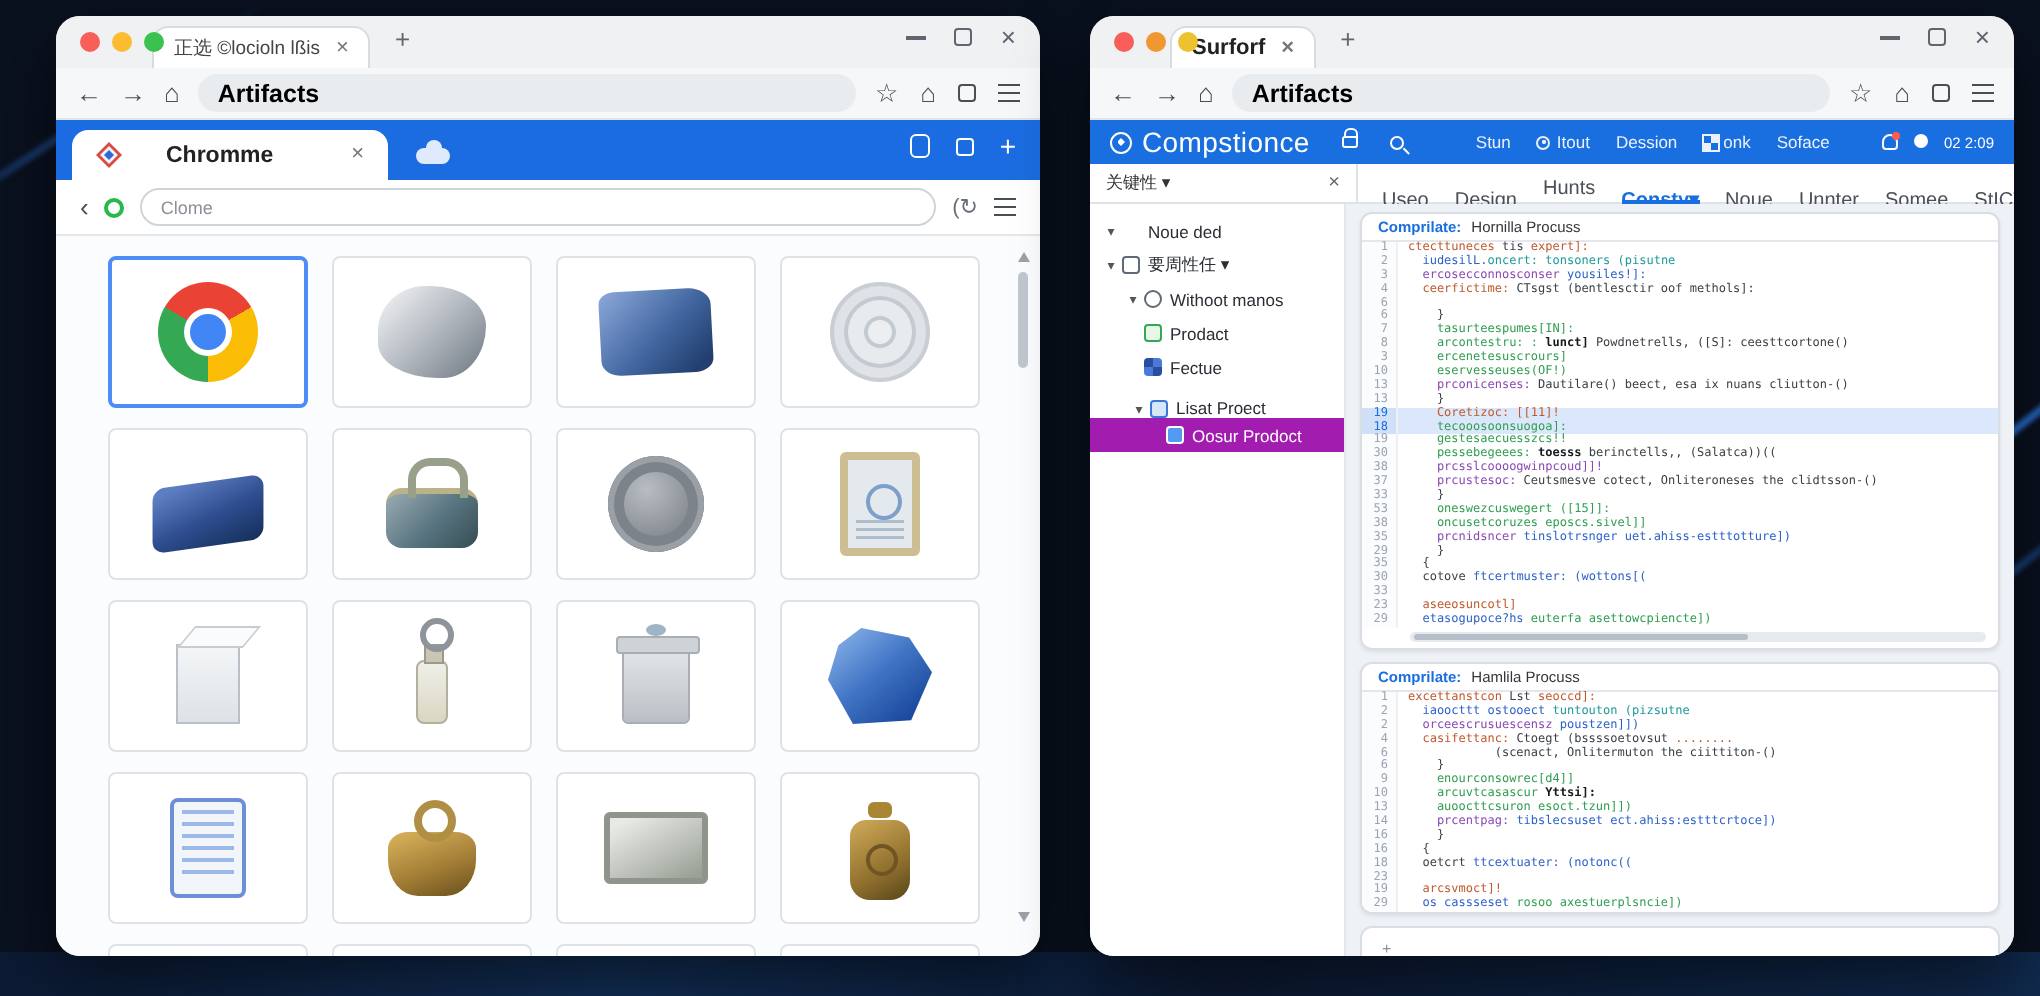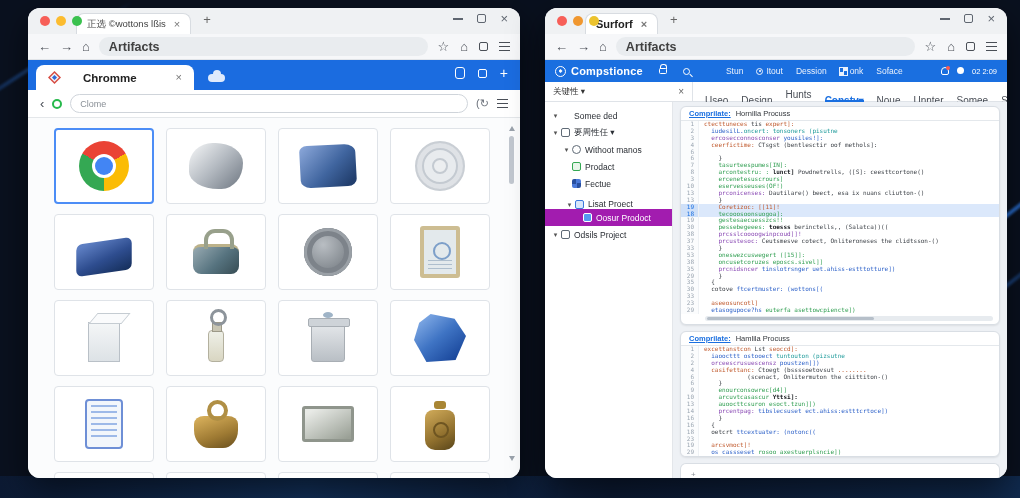--- a/index.html
+++ b/index.html
@@ -34,21 +34,21 @@
   .tb-plus { color:#666; font-size:13px; margin-left:12px; align-self:center; padding-bottom:4px; }
   .winctl { position:absolute; right:12px; top:6px; display:flex; gap:14px; align-items:center; }
   .wc-min { width:10px; height:2px; background:#5f6670; }
   .wc-max { width:9px; height:9px; border:1.5px solid #5f6670; border-radius:2px; }
   .wc-close { color:#5f6670; font-size:13px; line-height:9px; }
 
   .navbar { height:26px; background:#f6f7f9; border-bottom:1px solid #e1e4e8;
     display:flex; align-items:center; gap:9px; padding:0 10px; }
   .nav-ic { color:#4a4f57; font-size:13px; line-height:1; }
   .urlpill { flex:1; height:19px; background:#e9ecef; border-radius:11px; display:flex; align-items:center;
-    padding:0 10px; font-size:12.5px; font-weight:bold; color:#404040; }
+    padding:0 10px; font-size:12.5px; font-weight:bold; color:#000000; }
   .nav-right { display:flex; gap:11px; align-items:center; }
   .nav-sq { width:9px; height:9px; border:1.4px solid #4a4f57; border-radius:2px; }
   .burger { width:11px; height:9px; border-top:1.6px solid #4a4f57; border-bottom:1.6px solid #4a4f57; position:relative; }
   .burger::after { content:''; position:absolute; left:0; right:0; top:2.6px; height:1.6px; background:#4a4f57; }
 
   
   .bluebar { height:30px; background:#1b6ce0; display:flex; align-items:flex-end; position:relative; }
   .chr-tab { height:25px; background:#fff; border-radius:8px 8px 0 0; margin-left:8px; display:flex;
     align-items:center; gap:22px; padding:0 12px; width:158px; }
   .chr-tab .label { font-size:11.5px; font-weight:bold; color:#222; flex:1; }
@@ -145,41 +145,41 @@
   .vs-up, .vs-down { position:absolute; left:1px; width:0; height:0; border-left:3.5px solid transparent; border-right:3.5px solid transparent; }
   .vs-up { top:0; border-bottom:5px solid #9aa2ac; }
   .vs-down { top:330px; border-top:5px solid #9aa2ac; }
   .vs-thumb { position:absolute; left:1px; top:10px; width:5px; height:48px; background:#c1c7cf; border-radius:3px; }
 
   
   .appbar { height:22px; background:#1a6fe0; display:flex; align-items:center; padding:0 10px; gap:10px; color:#fff; }
   .brandwrap { display:flex; align-items:center; gap:5px; }
   .brand-ic { width:11px; height:11px; border:1.6px solid #fff; border-radius:50%; position:relative; }
   .brand-ic::after { content:''; position:absolute; inset:2.5px; background:#fff; clip-path:polygon(50% 0,100% 50%,50% 100%,0 50%); }
-  .brand { font-size:11px; font-weight:bold; letter-spacing:.2px; }
+  .brand { font-size:14px; font-weight:normal; letter-spacing:.2px; }
   .ab-lock { width:8px; height:6px; border:1.3px solid #fff; border-radius:1.5px; position:relative; margin-left:6px; }
   .ab-lock::before { content:''; position:absolute; width:5px; height:4px; border:1.3px solid #fff; border-bottom:none;
     border-radius:3px 3px 0 0; top:-5px; left:0.2px; }
   .ab-search { width:7px; height:7px; border:1.4px solid #fff; border-radius:50%; position:relative; margin-left:6px; }
   .ab-search::after { content:''; position:absolute; width:4px; height:1.4px; background:#fff; top:6.5px; left:5px;
     transform:rotate(45deg); }
   #appbar-menu { display:flex; gap:13px; align-items:center; margin-left:8px;padding-left:18px; }
   .menu-item { font-size:8.5px; color:#eaf1fc; display:flex; align-items:center; gap:3px; }
   .mi-gear { width:7px; height:7px; border:1.3px solid #eaf1fc; border-radius:50%; position:relative; }
   .mi-gear::after { content:''; position:absolute; inset:1.8px; background:#eaf1fc; border-radius:50%; }
   .mi-grid { width:7px; height:7px; background:conic-gradient(#eaf1fc 0 25%, transparent 0 50%, #eaf1fc 0 75%, transparent 0); outline:1px solid #eaf1fc; }
   .ab-right { margin-left:auto; display:flex; gap:8px; }
   .ab-bell { width:8px; height:8px; border:1.3px solid #fff; border-radius:50% 50% 2px 2px; position:relative; }
   .ab-bell::after { content:''; position:absolute; width:4px; height:4px; background:#ff5a4e; border-radius:50%; top:-2px; right:-2px; }
   .ab-dot { width:7px; height:7px; background:#fff; border-radius:50%; }
   .ab-time { font-size:7.5px; color:#ffffff; }
 
   
   .tabstrip { height:20px; background:#fff; border-bottom:1px solid #dfe3e8; display:flex; align-items:stretch; }
-  .ts-left { width:148px; flex:none; display:flex; align-items:center; padding:0 8px; border-right:1px solid #dfe3e8; }
+  .ts-left { width:134px; flex:none; display:flex; align-items:center; padding:0 8px; border-right:1px solid #dfe3e8; }
   .ts-title { font-size:8.5px; color:#333; flex:1; }
   .ts-close { font-size:10px; color:#666; }
   #rw-tabs { display:flex; align-items:stretch; gap:13px; padding:0 12px; }
   .rtab { font-size:10px; color:#4a4f57; display:flex; align-items:center; border-bottom:2px solid transparent; padding-top:18px; }
   .rtab.active { color:#1a6fe0; border-bottom-color:#1a6fe0; font-weight:bold; }
 
   
   .rbody { display:flex; height:376px; }
   .sidebar { width:128px; flex:none; background:#fff; border-right:1px solid #e3e6ea; padding-top:5px; }
   .trow { height:17px; display:flex; align-items:center; font-size:8.5px; color:#2a2e34; }
@@ -192,21 +192,21 @@
   .ti-circle { border:1.4px solid #5f6a76; border-radius:50%; background:#fff; }
   .ti-green { background:#e8f6ea; border:1.4px solid #34a853; }
   .ti-grid { background:conic-gradient(#4a79d9 0 25%, #284f9f 0 50%, #4a79d9 0 75%, #284f9f 0); }
   .ti-bluerect { background:#d7e6fb; border:1.4px solid #3b78dd; }
   .ti-bluerect2 { background:#559af2; border:1.4px solid #fff; }
 
   .main { flex:1; background:#eef1f5; padding:4px 7px; overflow:hidden; }
   .codepanel { background:#fff; border:1px solid #d9dee4; border-radius:6px; margin-bottom:6px;
     box-shadow:0 1px 2px rgba(0,0,0,.08); overflow:hidden; }
   .cp-head { height:14px; display:flex; align-items:center; gap:5px; padding:0 8px; border-bottom:1px solid #e4e8ec; }
-  .cp-label { font-size:7.5px; font-weight:bold; color:#1a6fe0;text-decoration:underline; }
+  .cp-label { font-size:7.5px; font-weight:bold; color:#1a6fe0; }
   .cp-title { font-size:7.5px; color:#33373c; }
   .cline { display:flex; height:6.9px; line-height:6.9px; font-family:"DejaVu Sans Mono", monospace; font-size:6px; }
   .cline.hl { background:#dbe8fb; }
   .ln { width:18px; flex:none; text-align:right; padding-right:4px; color:#9aa5b1; background:#fbfcfd; border-right:1px solid #eef1f4; }
   .cline.hl .ln { background:#cfe0f8; color:#1a6fe0; }
   .ctext { white-space:pre; padding-left:5px; }
   .c-o { color:#c05a2e; } .c-b { color:#2e62c9; } .c-g { color:#2f9e50; }
   .c-p { color:#8a4ab4; } .c-d { color:#3a3f45; } .c-t { color:#1d9a9a; }
   .c-k { color:#16191d; font-weight:bold; }
   .hbar { height:5px; margin:2px 6px 3px 24px; background:#e7ebef; border-radius:3px; position:relative; }
@@ -225,21 +225,21 @@
 <div class="bottombar"></div>
 
 <div class="window" id="lwin">
   <div class="titlebar">
     <div class="lights">
       <span class="light" style="background:#f75f58"></span>
       <span class="light" style="background:#fcbc2f"></span>
       <span class="light" style="background:#3ac14e"></span>
     </div>
     <div class="tb-tab">
-      <span>正选 ©wottons lßis</span>
+      <span>正选 ©locioln lßis</span>
       <span class="tb-close">×</span>
     </div>
     <span class="tb-plus">+</span>
     <div class="winctl">
       <span class="wc-min"></span>
       <span class="wc-max"></span>
       <span class="wc-close">×</span>
     </div>
   </div>
   <div class="navbar">
@@ -424,21 +424,21 @@
         <span class="rtab">Somee</span>
         <span class="rtab">StICT</span>
         <span class="rtab">Stud</span>
       </div>
   </div>
   <div class="rbody">
     <div class="sidebar" id="tree">
         <div class="trow" style="padding-left: 6px;">
           <span class="caret">▾</span>
           <span class="ti ti-none"></span>
-          <span>Somee ded</span>
+          <span>Noue ded</span>
         </div>
         <div class="trow" style="padding-left: 6px;">
           <span class="caret">▾</span>
           <span class="ti ti-folder"></span>
           <span>要周性任 ▾</span>
         </div>
         <div class="trow" style="padding-left: 17px;">
           <span class="caret">▾</span>
           <span class="ti ti-circle"></span>
           <span>Withoot manos</span>
@@ -455,25 +455,20 @@
         </div>
         <div class="trow" style="padding-left: 20px; align-items: flex-end;">
           <span class="caret">▾</span>
           <span class="ti ti-bluerect"></span>
           <span>Lisat Proect</span>
         </div>
         <div class="trow selected" style="padding-left: 28px;">
           <span class="caret"></span>
           <span class="ti ti-bluerect2"></span>
           <span>Oosur Prodoct</span>
-        </div>
-        <div class="trow" style="padding-left: 6px;">
-          <span class="caret">▾</span>
-          <span class="ti ti-folder"></span>
-          <span>Odsils Project</span>
         </div>
       </div>
     <div class="main" id="panels">
         <section class="codepanel">
           <div class="cp-head">
             <span class="cp-label">Comprilate:</span>
             <span class="cp-title">Hornilla Procuss</span>
           </div>
           <div class="cline">
             <span class="ln">1</span>

